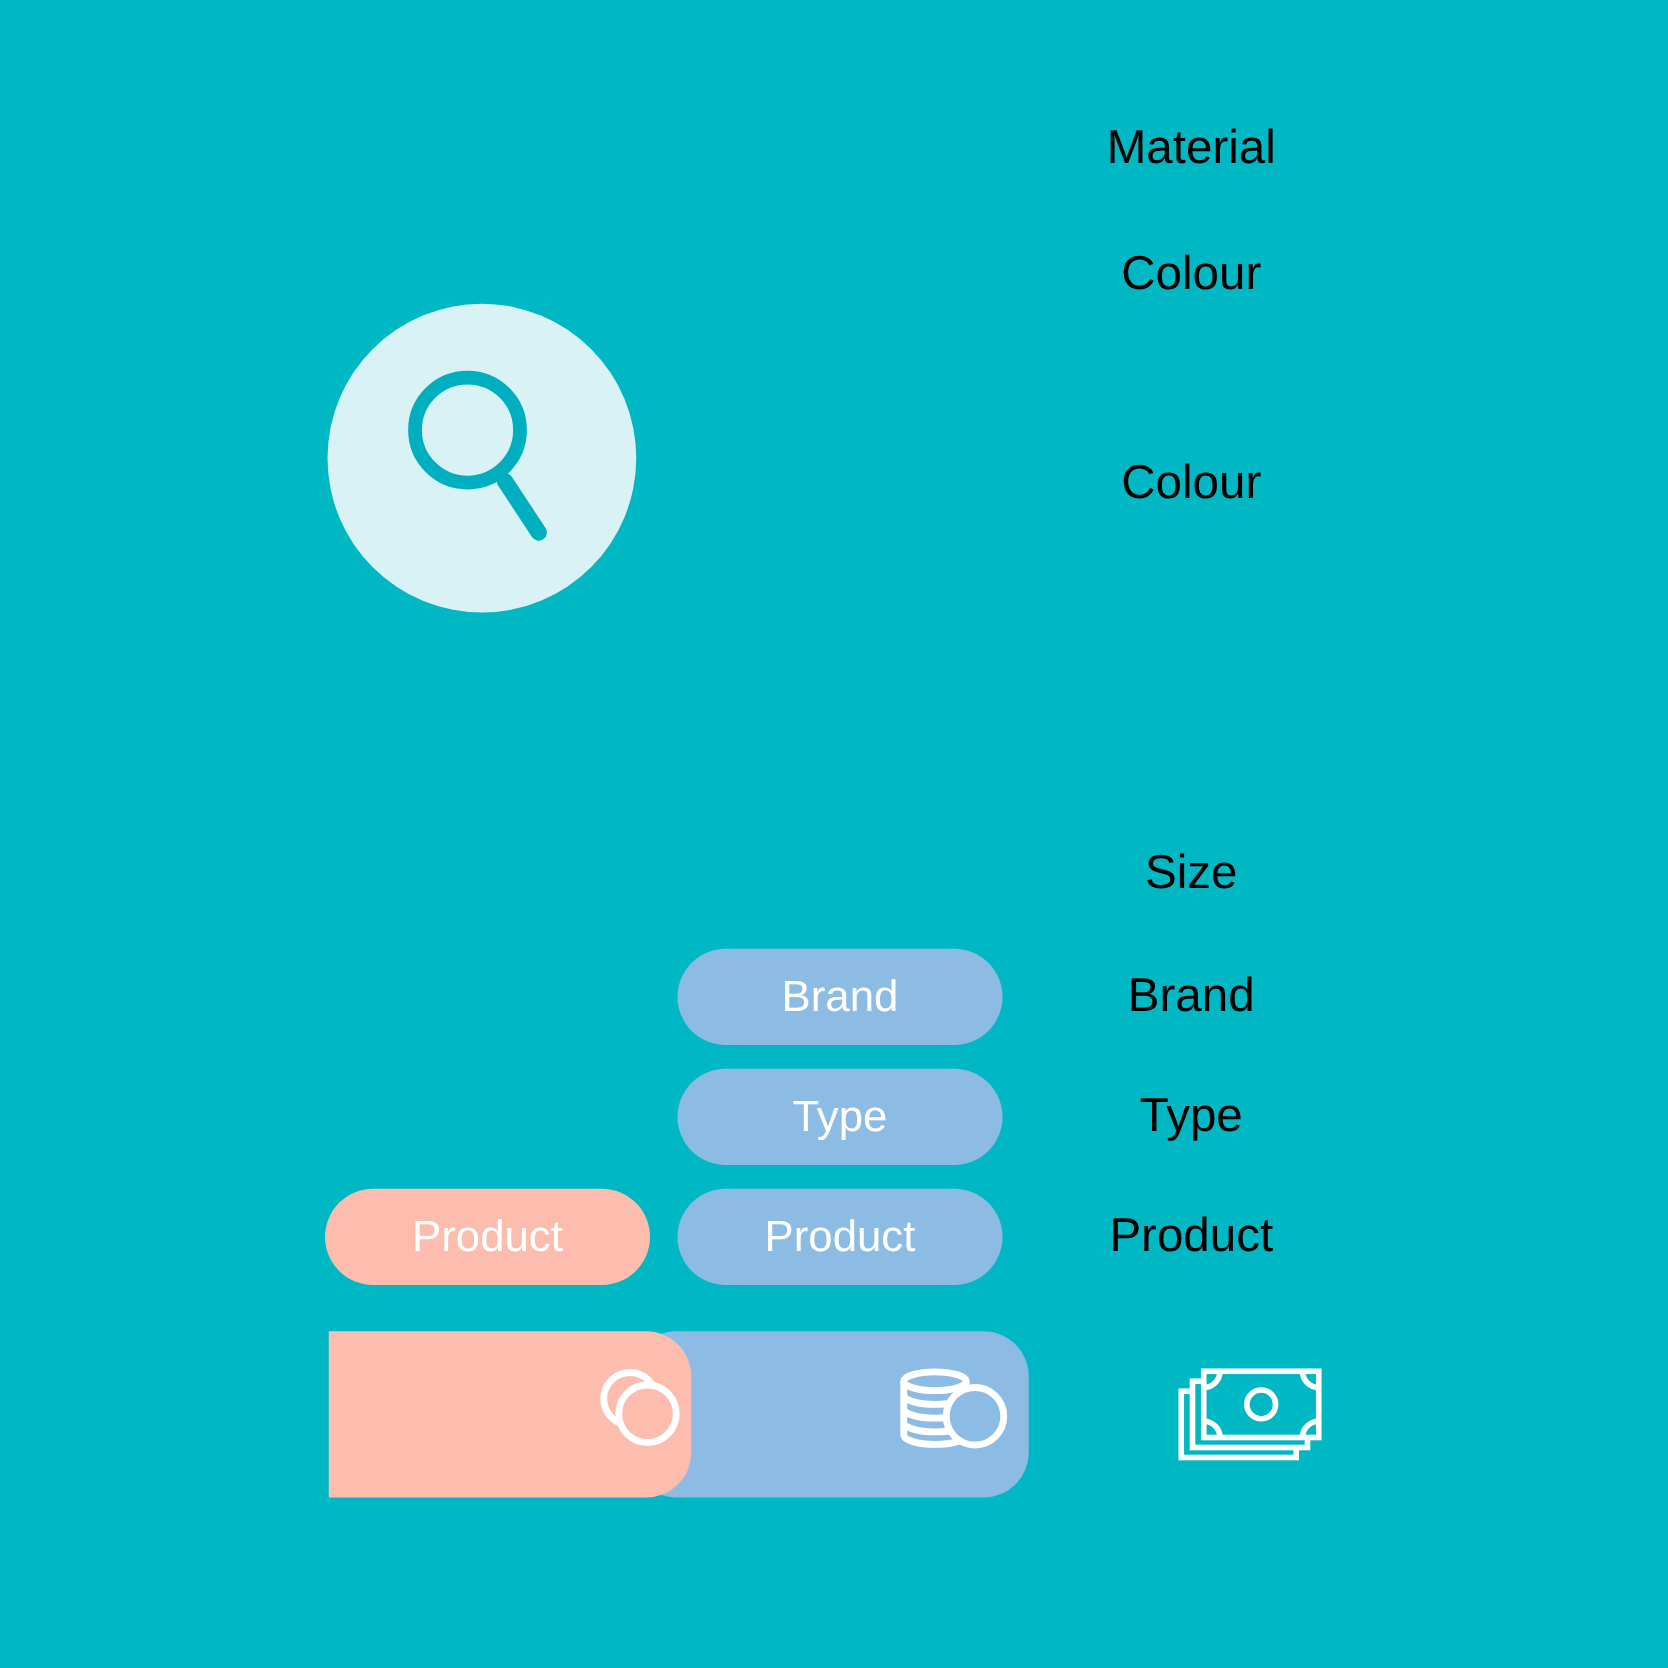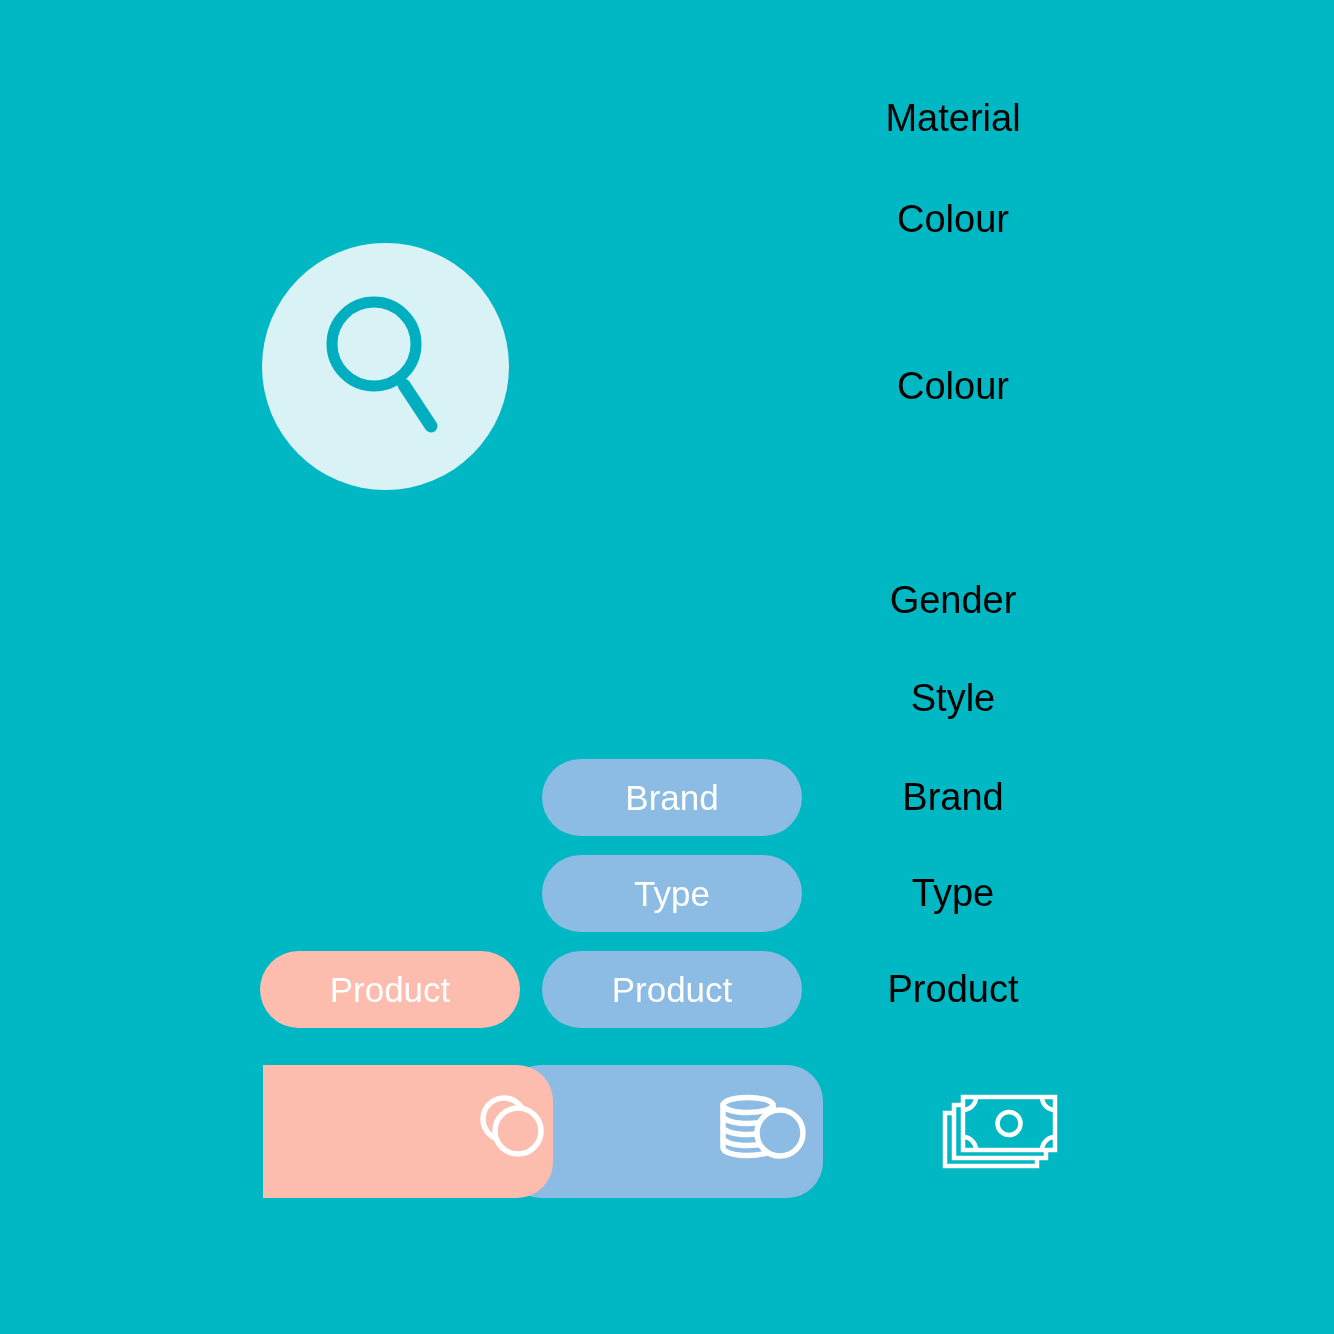--- a/index.html
+++ b/index.html
@@ -42,22 +42,21 @@
   <div class="search-circle">
     <svg width="247" height="247" viewBox="0 0 247 247">
       <circle cx="112" cy="101" r="42" fill="none" stroke="#00AFBF" stroke-width="11"></circle>
       <line x1="142" y1="142" x2="169" y2="183" stroke="#00AFBF" stroke-width="13" stroke-linecap="round"></line>
     </svg>
   </div>
 
   <div class="attr-label" style="top:93px">Material</div>
   <div class="attr-label" style="top:194px">Colour</div>
   <div class="attr-label" style="top:361px">Colour</div>
-  <div class="attr-label" style="top:575px">Gender</div>
-  <div class="attr-label" style="top:673px">Style</div>
+  <div class="attr-label" style="top:673px">Size</div>
   <div class="attr-label" style="top:772px">Brand</div>
   <div class="attr-label" style="top:868px">Type</div>
   <div class="attr-label" style="top:964px">Product</div>
 
   <div class="pill pill-blue" style="top:759px">Brand</div>
   <div class="pill pill-blue" style="top:855px">Type</div>
   <div class="pill pill-blue" style="top:951px">Product</div>
 
   <div class="pill pill-pink" style="top:951px">Product</div>
 

